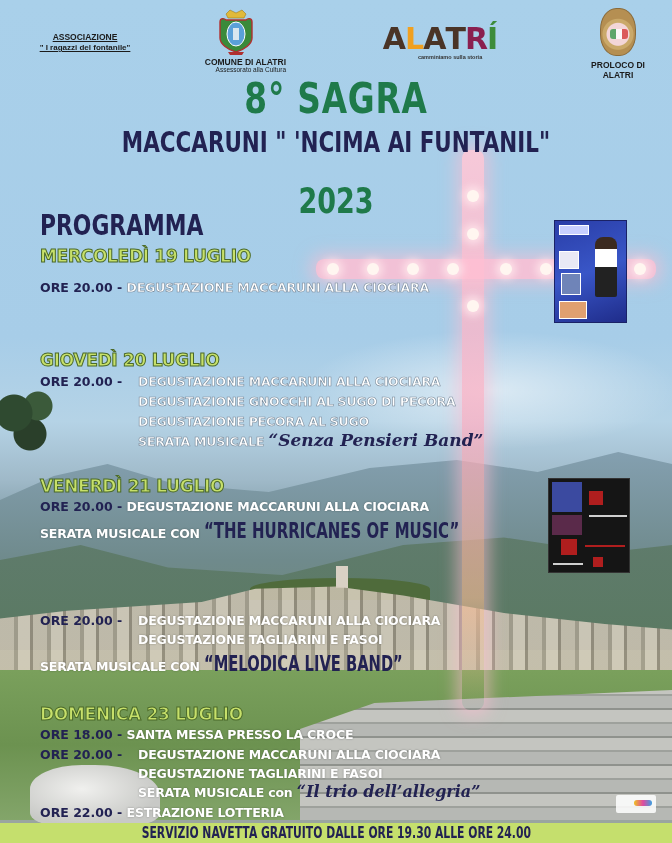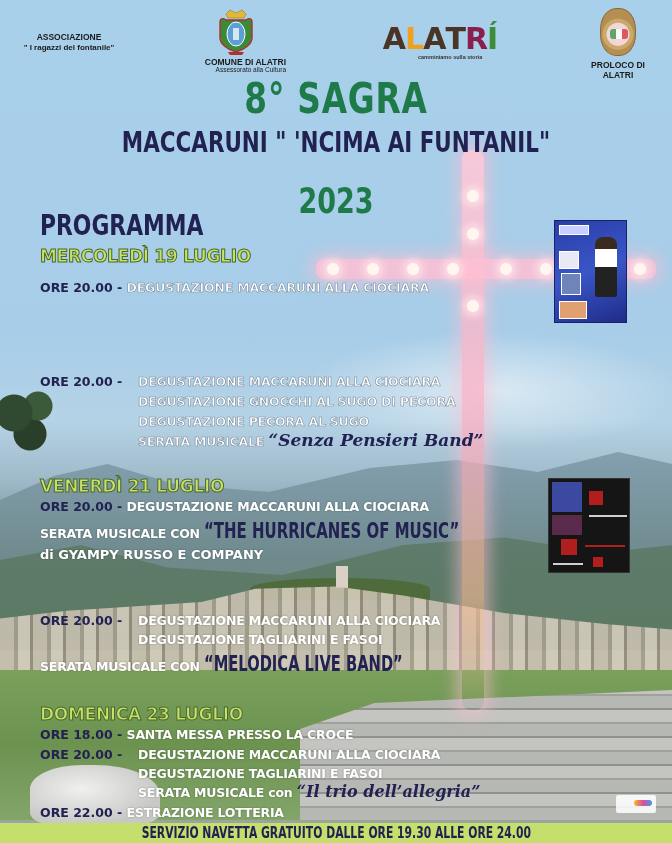--- a/index.html
+++ b/index.html
@@ -35,21 +35,21 @@
                 radial-gradient(circle at 50% 70%, #2a3f2a 0 16px, transparent 17px); }
   
   .cross-v { position: absolute; left: 462px; top: 150px; width: 22px; height: 560px;
     background: linear-gradient(180deg, rgba(255,200,215,0.9), rgba(255,170,190,0.7) 50%, rgba(255,190,150,0.6) 80%, rgba(255,230,200,0) 100%);
     box-shadow: 0 0 16px 6px rgba(255,190,210,0.55); border-radius: 8px; }
   .cross-h { position: absolute; left: 316px; top: 259px; width: 340px; height: 20px;
     background: rgba(255,190,210,0.85); box-shadow: 0 0 16px 6px rgba(255,190,210,0.55); border-radius: 8px; }
   .bulb { position: absolute; width: 12px; height: 12px; border-radius: 50%; background: #fff6f0; box-shadow: 0 0 8px 4px rgba(255,230,235,0.9); }
 
   
-  .assoc { position: absolute; left: 14px; top: 32px; width: 110px; text-align: center; font-family: "Liberation Sans", sans-serif; font-weight: bold; color: #1b1b1b; }
+  .assoc { position: absolute; left: 30px; top: 32px; width: 110px; text-align: center; font-family: "Liberation Sans", sans-serif; font-weight: bold; color: #1b1b1b; text-decoration: underline; }
   .assoc .l1 { font-size: 8.5px; }
   .assoc .l2 { font-size: 8px; margin-top: 1px; }
   .comune { position: absolute; left: 186px; top: 8px; width: 100px; text-align: right; font-family: "Liberation Sans", sans-serif; color: #1b1b1b; }
   .crest { margin: 0 auto; width: 44px; height: 48px; position: relative; }
   .comune .name { font-size: 8.5px; font-weight: bold; margin-top: 2px; line-height: 1; }
   .comune .sub { font-size: 6.5px; line-height: 1; }
   .alatri-logo { position: absolute; left: 370px; top: 24px; width: 140px; text-align: center; }
   .alatri-word { font-family: "DejaVu Sans", sans-serif; font-weight: 900; font-size: 30px; letter-spacing: -1px; line-height: 1; }
   .alatri-word span { display: inline-block; }
   .alatri-tag { font-family: "Liberation Sans", sans-serif; font-size: 5.5px; color: #333; margin-left: 48px; text-align: left; font-weight: bold; }
@@ -159,41 +159,41 @@
   <div class="title-year">2023</div>
 
   <div class="programma">PROGRAMMA</div>
 
   <div class="day" style="top:248px">MERCOLEDÌ 19 LUGLIO</div>
   <div class="row" style="top:282px">
     <span class="time">ORE 20.00 -</span>
     <span class="item">DEGUSTAZIONE MACCARUNI ALLA CIOCIARA</span>
   </div>
 
+  <div class="day" style="top:352px">GIOVEDÌ  20 LUGLIO</div>
   <div class="row" style="top:376px">
     <span class="time">ORE 20.00 -</span>
   </div>
   <div class="row indent" style="top:376px"><span class="item">DEGUSTAZIONE MACCARUNI ALLA CIOCIARA</span></div>
   <div class="row indent" style="top:396px"><span class="item">DEGUSTAZIONE GNOCCHI AL SUGO DI PECORA</span></div>
   <div class="row indent" style="top:416px"><span class="item">DEGUSTAZIONE PECORA AL SUGO</span></div>
   <div class="row indent" style="top:432px">
     <span class="item">SERATA MUSICALE</span>
     <span class="band-script" style="font-size:17px;">“Senza Pensieri Band”</span>
   </div>
 
   <div class="day" style="top:478px">VENERDÌ 21 LUGLIO</div>
   <div class="row" style="top:501px">
     <span class="time">ORE 20.00 -</span>
     <span class="item-plain">DEGUSTAZIONE MACCARUNI ALLA CIOCIARA</span>
   </div>
   <div class="row" style="top:520px">
     <span class="item-plain">SERATA MUSICALE CON</span>
     <span class="band" style="font-size:22px;transform:scaleX(0.68);">“THE HURRICANES OF MUSIC”</span>
   </div>
-  <div class="row subline" style="top:548px;font-size:13px">di GYAMPY RUSSO E COMPANY</div>
 
   <div class="row" style="top:615px">
     <span class="time">ORE 20.00 -</span>
   </div>
   <div class="row indent" style="top:615px"><span class="item-plain">DEGUSTAZIONE MACCARUNI ALLA CIOCIARA</span></div>
   <div class="row indent" style="top:634px"><span class="item-plain">DEGUSTAZIONE TAGLIARINI E FASOI</span></div>
   <div class="row" style="top:654px">
     <span class="item-plain">SERATA MUSICALE CON</span>
     <span class="band" style="font-size:21px;transform:scaleX(0.7);">“MELODICA LIVE BAND”</span>
   </div>

